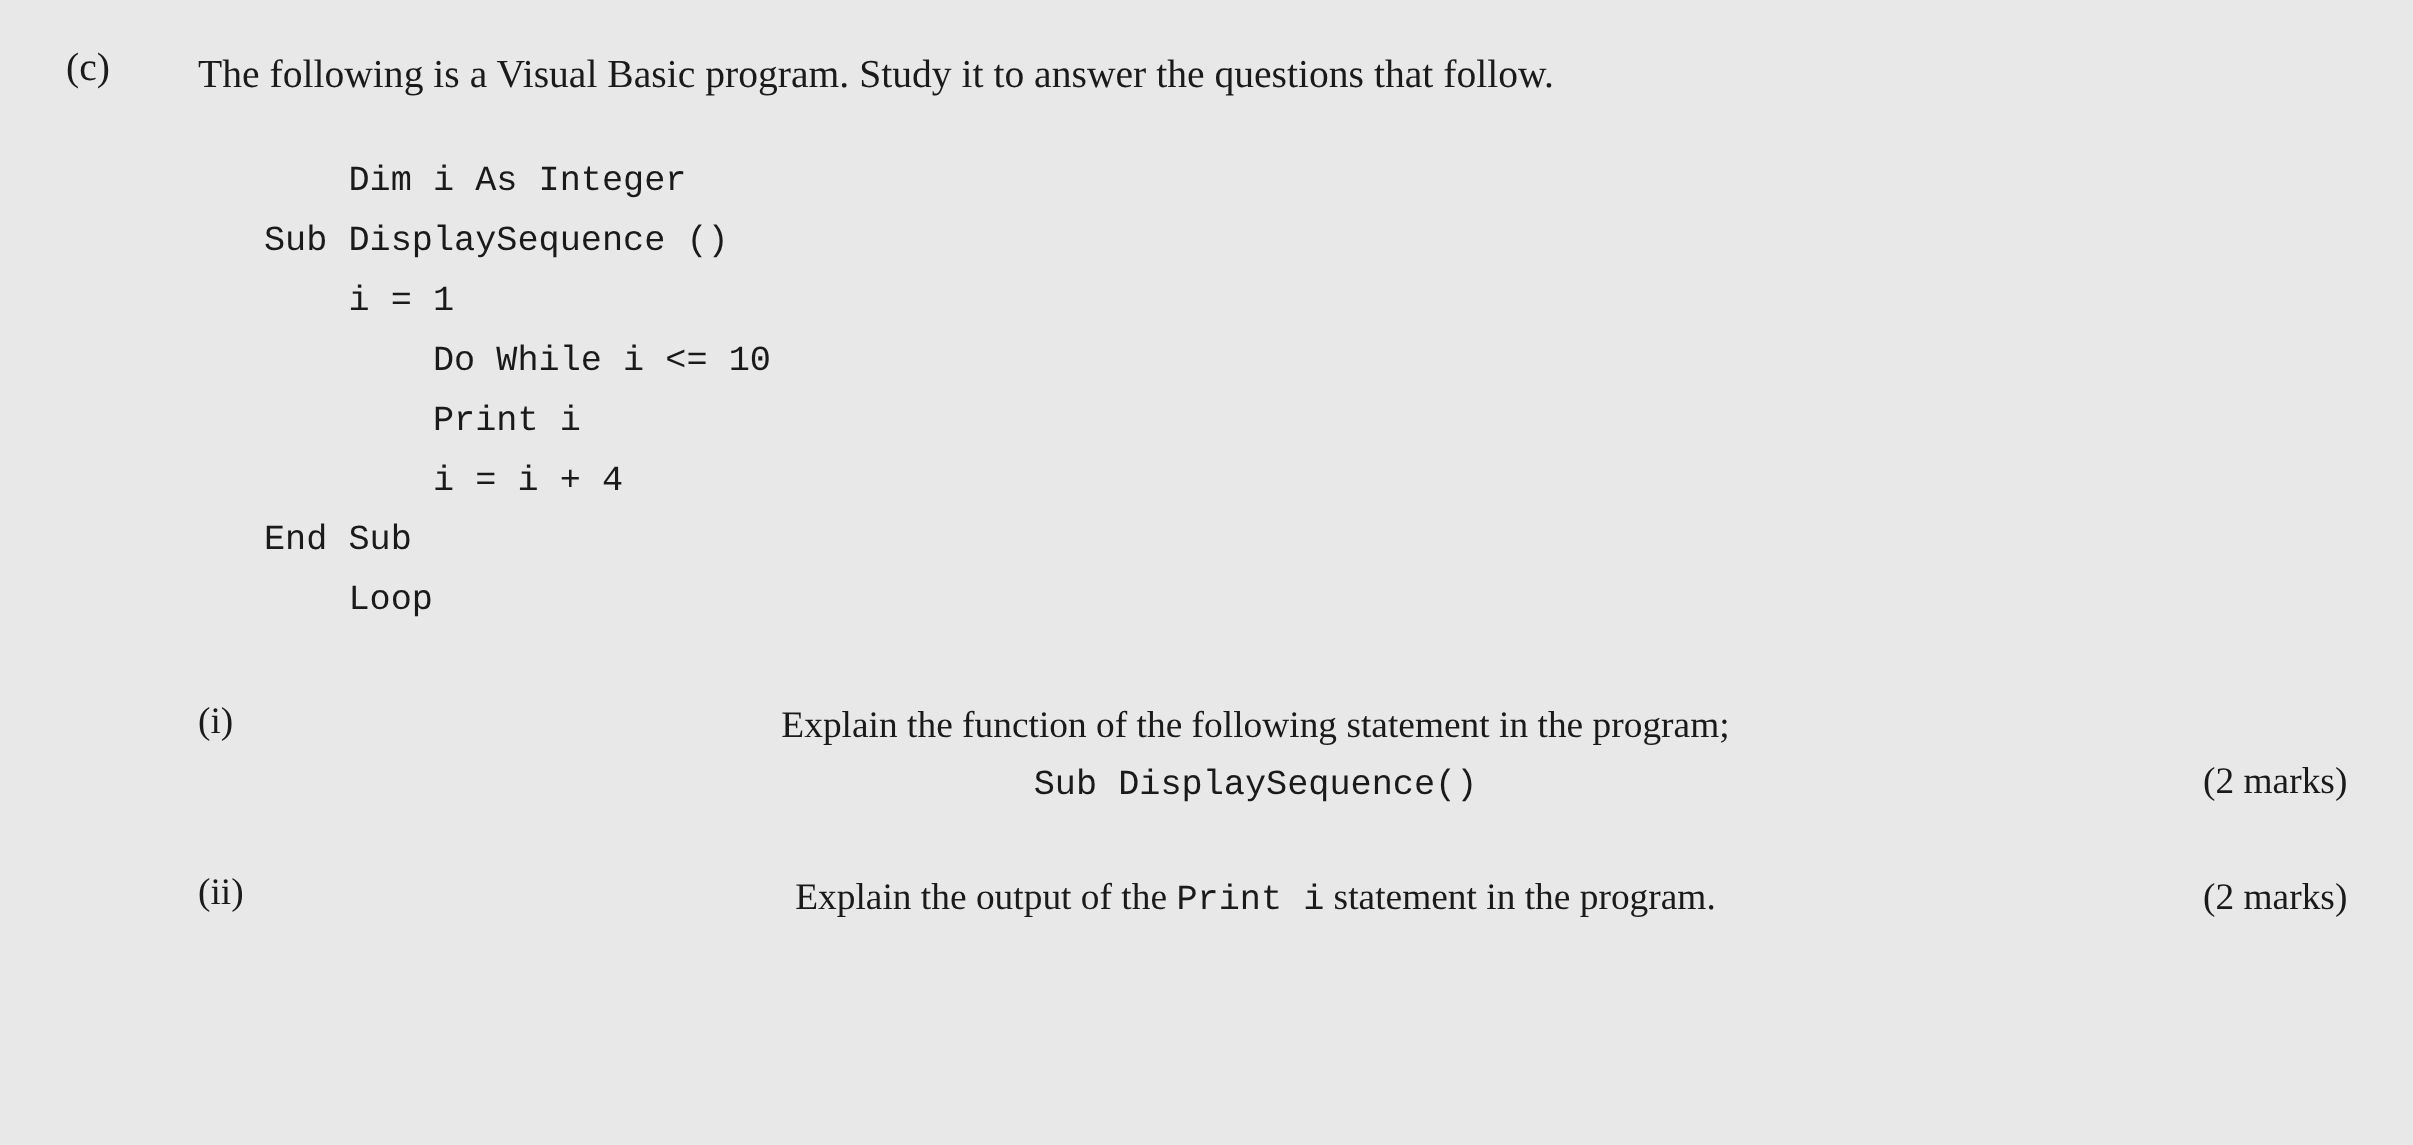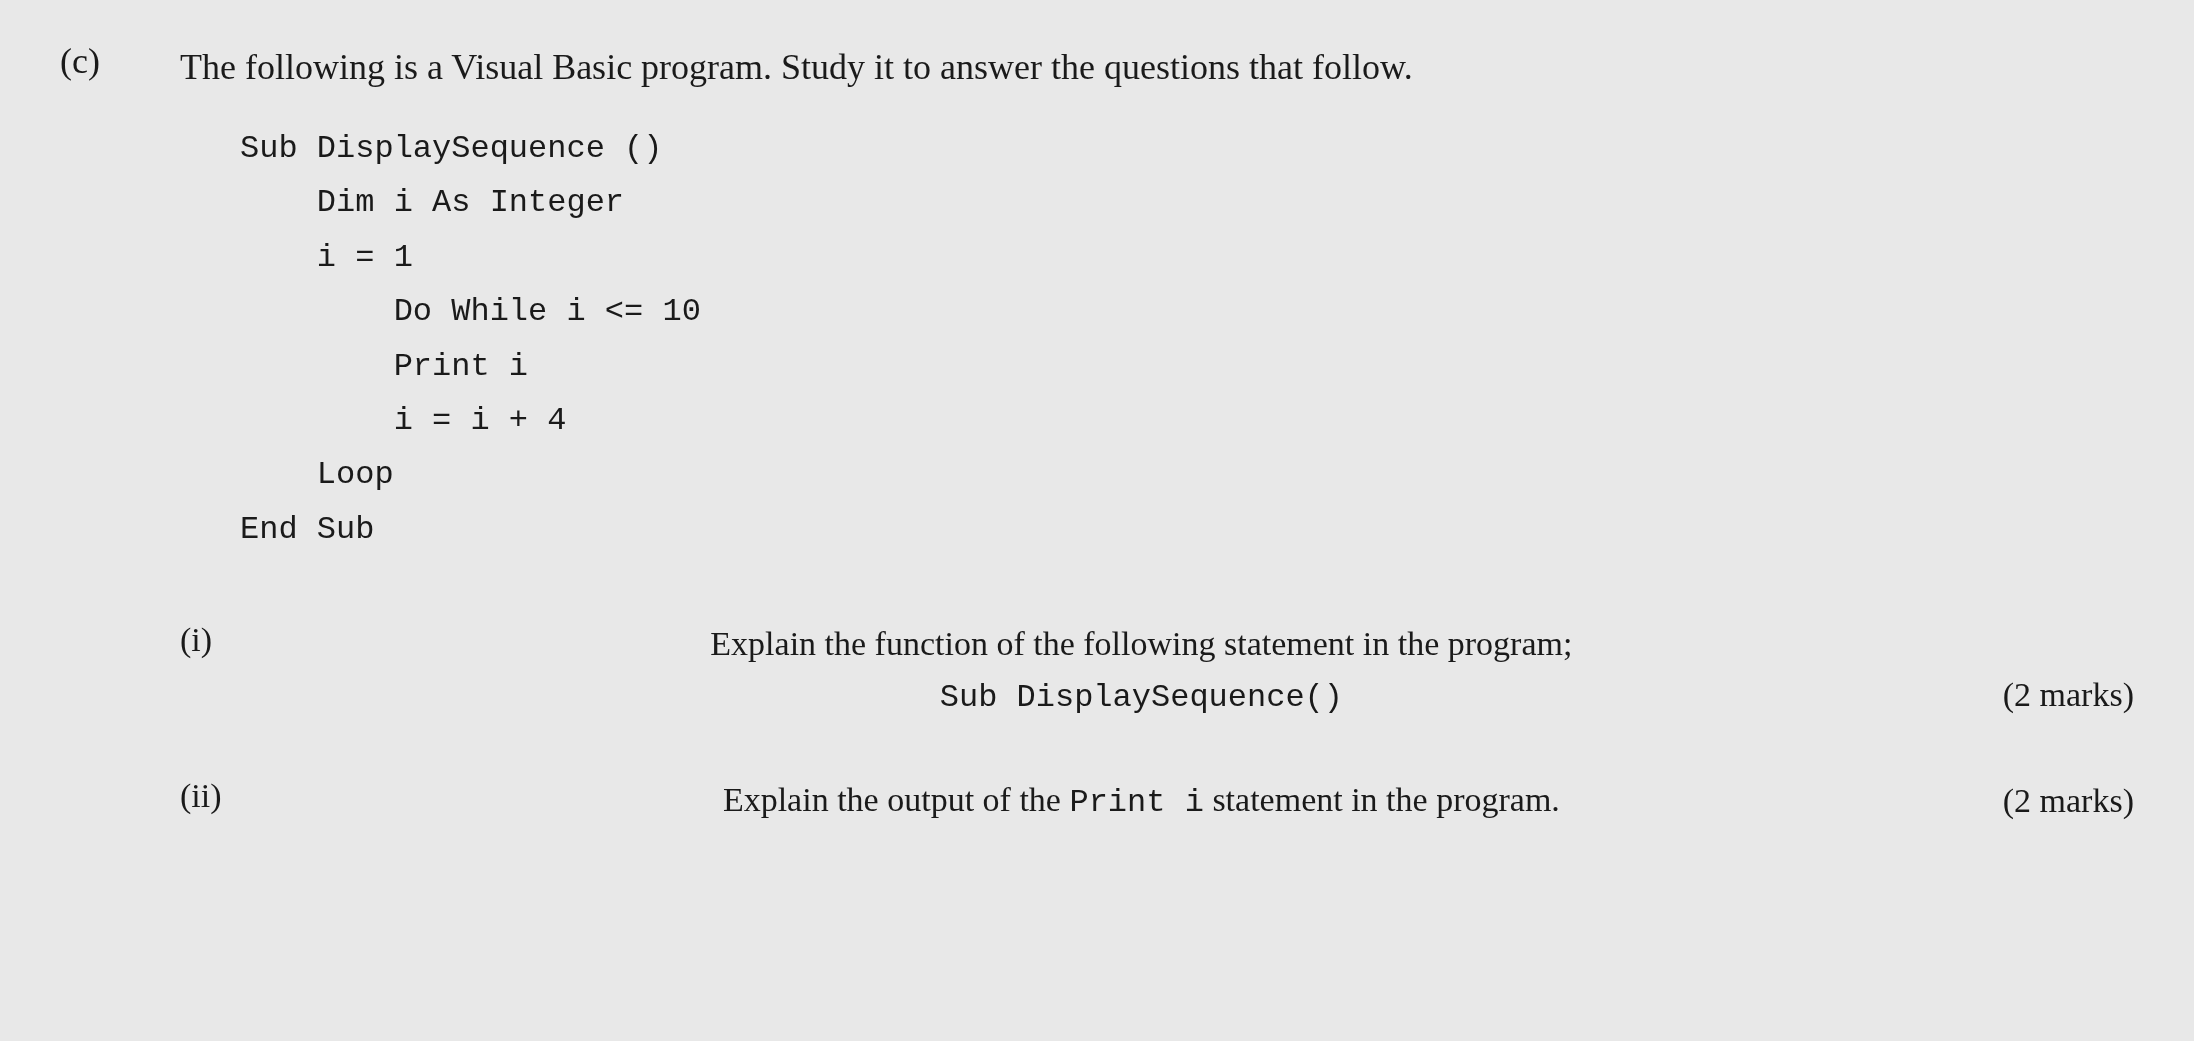--- a/index.html
+++ b/index.html
@@ -36,21 +36,21 @@
       padding-top: 0;
     }
 
     .question-body {
       flex: 1;
     }
 
     .question-intro {
       font-size: 36px;
       line-height: 1.5;
-      margin-bottom: 28px;
+      margin-bottom: 44px;
     }
 
     .code-block {
       font-family: 'Courier New', Courier, monospace;
       font-size: 32px;
       line-height: 1.7;
       margin-bottom: 60px;
       padding-left: 60px;
     }
 
@@ -113,28 +113,28 @@
 
 <div class="page-content">
 
   <div class="question-c">
     <div class="question-label">(c)</div>
     <div class="question-body">
 
       <div class="question-intro">The following is a Visual Basic program. Study it to answer the questions that follow.</div>
 
       <div class="code-block">
+        <span class="code-line">    Dim i As Integer</span>
         <span class="code-line">Sub DisplaySequence ()</span>
-        <span class="code-line">    Dim i As Integer</span>
         <span class="code-line">    i = 1</span>
         <span class="code-line">        Do While i &lt;= 10</span>
         <span class="code-line">        Print i</span>
         <span class="code-line">        i = i + 4</span>
+        <span class="code-line">End Sub</span>
         <span class="code-line">    Loop</span>
-        <span class="code-line">End Sub</span>
       </div>
 
       <div class="sub-questions">
 
         <div class="sub-question">
           <div class="sub-label">(i)</div>
           <div class="sub-body">
             <div class="sub-question-row">
               <div class="sub-question-text">
                 <div>Explain the function of the following statement in the program;</div>

